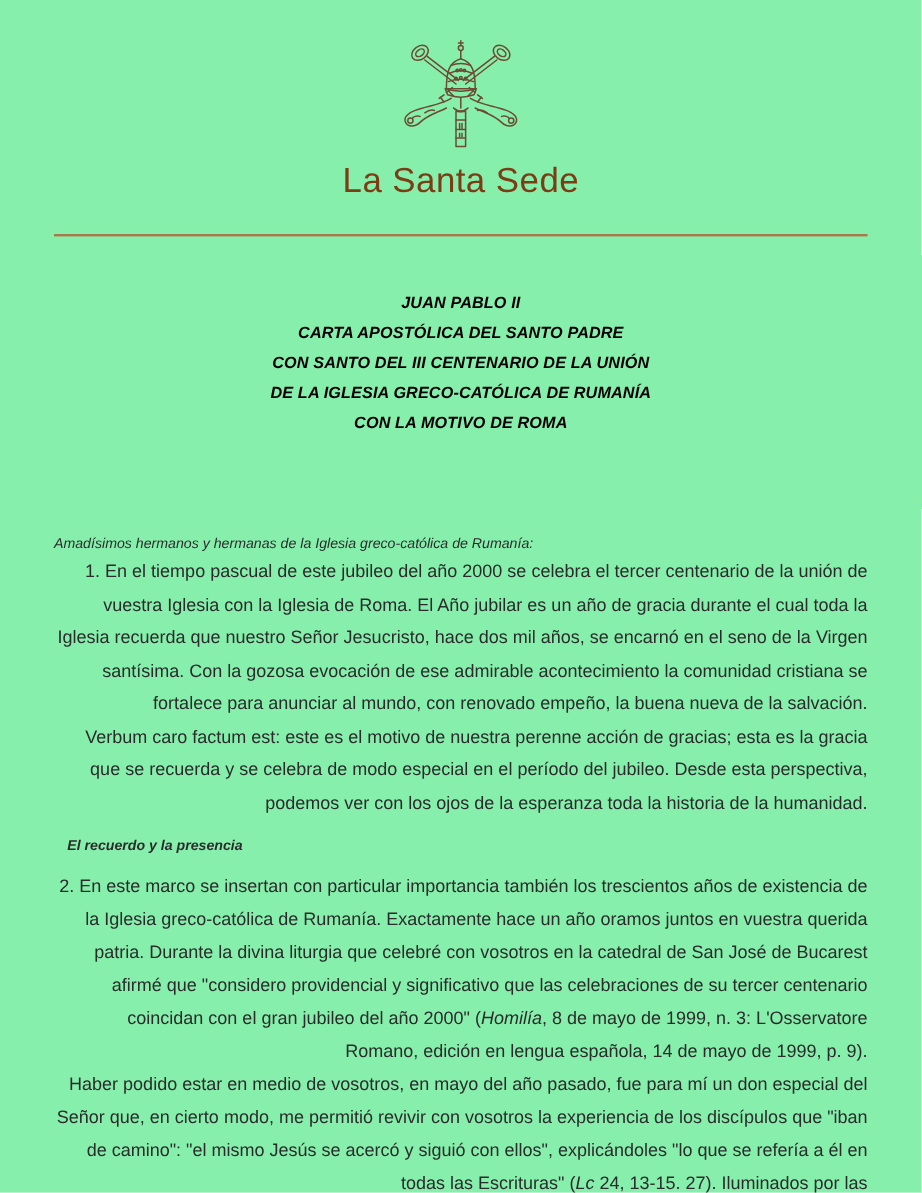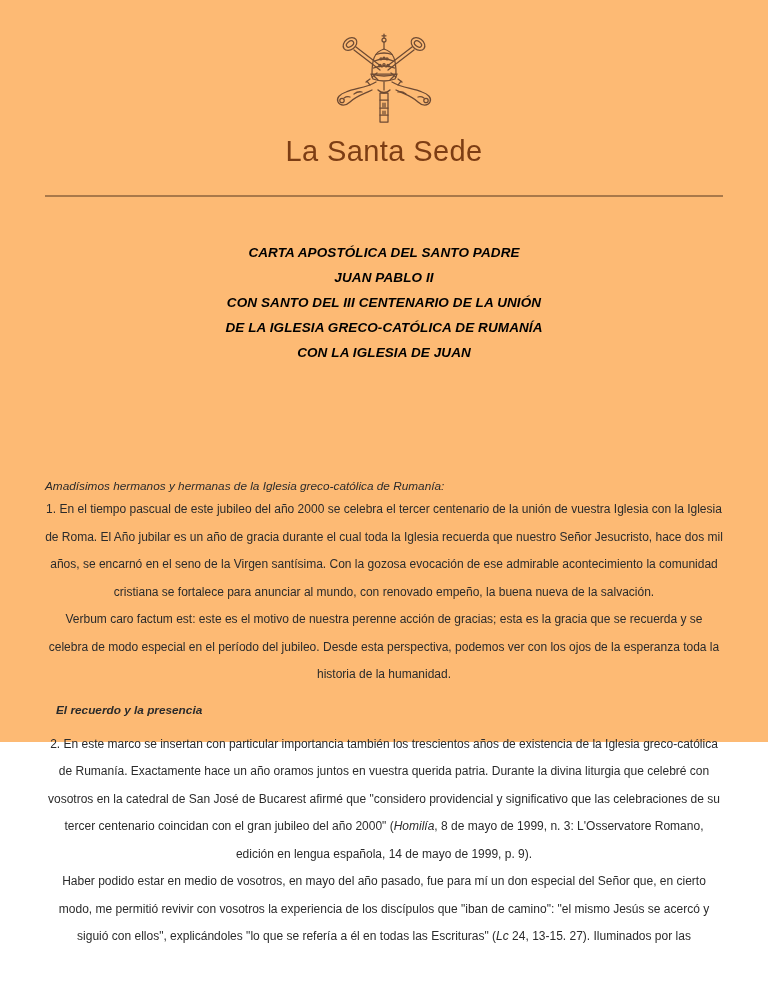--- a/index.html
+++ b/index.html
@@ -13,22 +13,22 @@
     height: 994px;
     overflow: hidden;
     font-family: "Liberation Sans", sans-serif;
     color: #2b2b2b;
     -webkit-font-smoothing: antialiased;
   }
 
   .page {
     position: relative;
     width: 768px;
-    height: 742px;
-    background: #fdba74;
+    height: 994px;
+    background: #86efac;
   }
 
   
   .masthead {
     padding-top: 30px;
     text-align: center;
   }
   .emblem {
     display: block;
     margin: 0 auto;
@@ -80,37 +80,37 @@
   .salutation {
     margin: 0;
     font-style: italic;
     font-size: 11.8px;
     line-height: 20px;
     color: #2b2b2b;
   }
 
   p.body-text {
     margin: 0;
-    font-size: 12px;
+    font-size: 15px;
     line-height: 27.5px;
     color: #2b2b2b;
-    text-align: center;
+    text-align: right;
   }
 
   h2.section-heading {
     margin: 11px;
     font-size: 11.8px;
     font-weight: bold;
     font-style: italic;
     line-height: 20px;
     color: #2b2b2b;
   }
 
   
-  .sp-salutation { margin-top: 111px; }
+  .sp-salutation { margin-top: 78px; }
   .sp-p1  { margin-top: 27px; }
   .sp-p2  { margin-top: 18px; }
   .sp-head{ margin-top: 45px; }
   .sp-p3  { margin-top: 25px; }
   .sp-p4  { margin-top: 18px; }
 
   em.cite { }
 </style>
 </head>
 <body>
@@ -175,25 +175,25 @@
     </svg>
 
     <div class="site-title">La Santa Sede</div>
   </div>
 
   <hr class="divider">
 
   <div class="doc">
 
     <div class="doc-title">
+      <span class="tline">JUAN PABLO II</span>
       <span class="tline">CARTA APOSTÓLICA DEL SANTO PADRE</span>
-      <span class="tline">JUAN PABLO II</span>
       <span class="tline">CON SANTO DEL III CENTENARIO DE LA UNIÓN</span>
       <span class="tline">DE LA IGLESIA GRECO-CATÓLICA DE RUMANÍA</span>
-      <span class="tline">CON LA IGLESIA DE JUAN</span>
+      <span class="tline">CON LA MOTIVO DE ROMA</span>
     </div>
 
     <p class="salutation sp-salutation">Amadísimos hermanos y hermanas de la Iglesia greco-católica de Rumanía:</p>
 
     <p class="body-text sp-p1">1. En el tiempo pascual de este jubileo del año 2000 se celebra el tercer centenario de la unión de vuestra Iglesia con la Iglesia de Roma. El Año jubilar es un año de gracia durante el cual toda la Iglesia recuerda que nuestro Señor Jesucristo, hace dos mil años, se encarnó en el seno de la Virgen santísima. Con la gozosa evocación de ese admirable acontecimiento la comunidad cristiana se fortalece para anunciar al mundo, con renovado empeño, la buena nueva de la salvación.</p>
 
     <p class="body-text sp-p2">Verbum caro factum est: este es el motivo de nuestra perenne acción de gracias; esta es la gracia que se recuerda y se celebra de modo especial en el período del jubileo. Desde esta perspectiva, podemos ver con los ojos de la esperanza toda la historia de la humanidad.</p>
 
     <h2 class="section-heading sp-head">El recuerdo y la presencia</h2>
 

